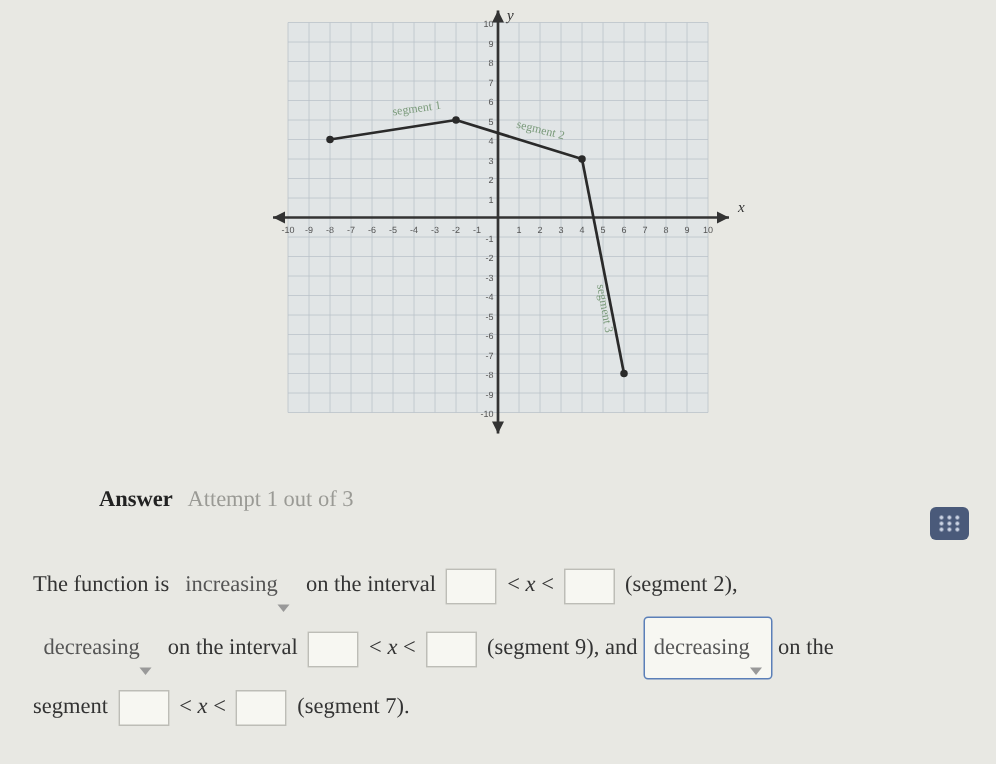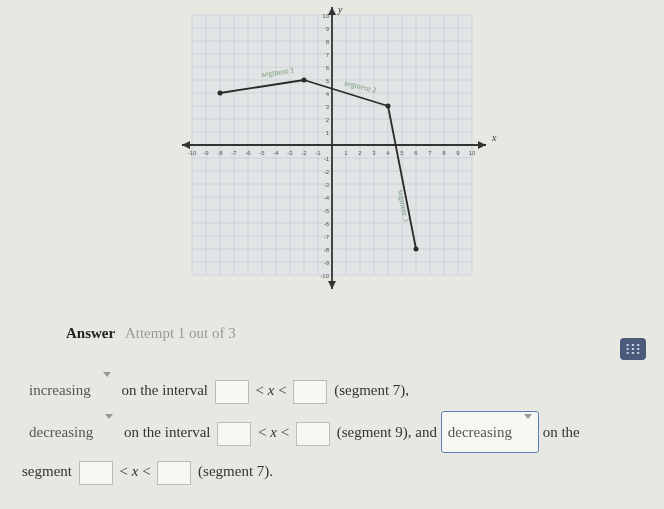--- a/index.html
+++ b/index.html
@@ -24,22 +24,22 @@
 }
 .answer-header {
   font-size: 15px;
   margin-bottom: 18px;
 }
 .answer-label { font-weight: bold; color: #222; margin-left: 44px; }
 .attempt { color: #9a9a95; font-weight: normal; margin-left: 6px; margin-top: 25px; }
 .sentence { color: #333; font-size: 15px; }
 .dropdown {
   display: inline-flex;
-  align-items: flex-start;
-  gap: 12px;
+  align-items: flex-end;
+  gap: 0;
   border: 1px solid transparent;
   padding: 2px 6px;
   border-radius: 3px;
   color: #555;
   cursor: pointer;
 }
 .dropdown.active {
   border: 1px solid #5b7fb8;
   background: #f7f7f2;
 }
@@ -208,31 +208,32 @@
 
 <div class="keypad-icon"></div>
 
 <div class="answer-section">
   <div class="answer-header">
     <span class="answer-label">Answer</span>
     <span class="attempt">Attempt 1 out of 3</span>
   </div>
 
   <div class="sentence">
+    <span>The function is</span>
     <span class="dropdown">
       <span>increasing</span>
       <span class="chev"></span>
     </span>
     <span>on the interval</span>
     <span class="num-input"></span>
     <span>&lt;</span>
     <span class="ital">x</span>
     <span>&lt;</span>
     <span class="num-input"></span>
-    <span>(segment 7),</span>
+    <span>(segment 2),</span>
     <br>
     <span class="dropdown">
       <span>decreasing</span>
       <span class="chev"></span>
     </span>
     <span>on the interval</span>
     <span class="num-input"></span>
     <span>&lt;</span>
     <span class="ital">x</span>
     <span>&lt;</span>

